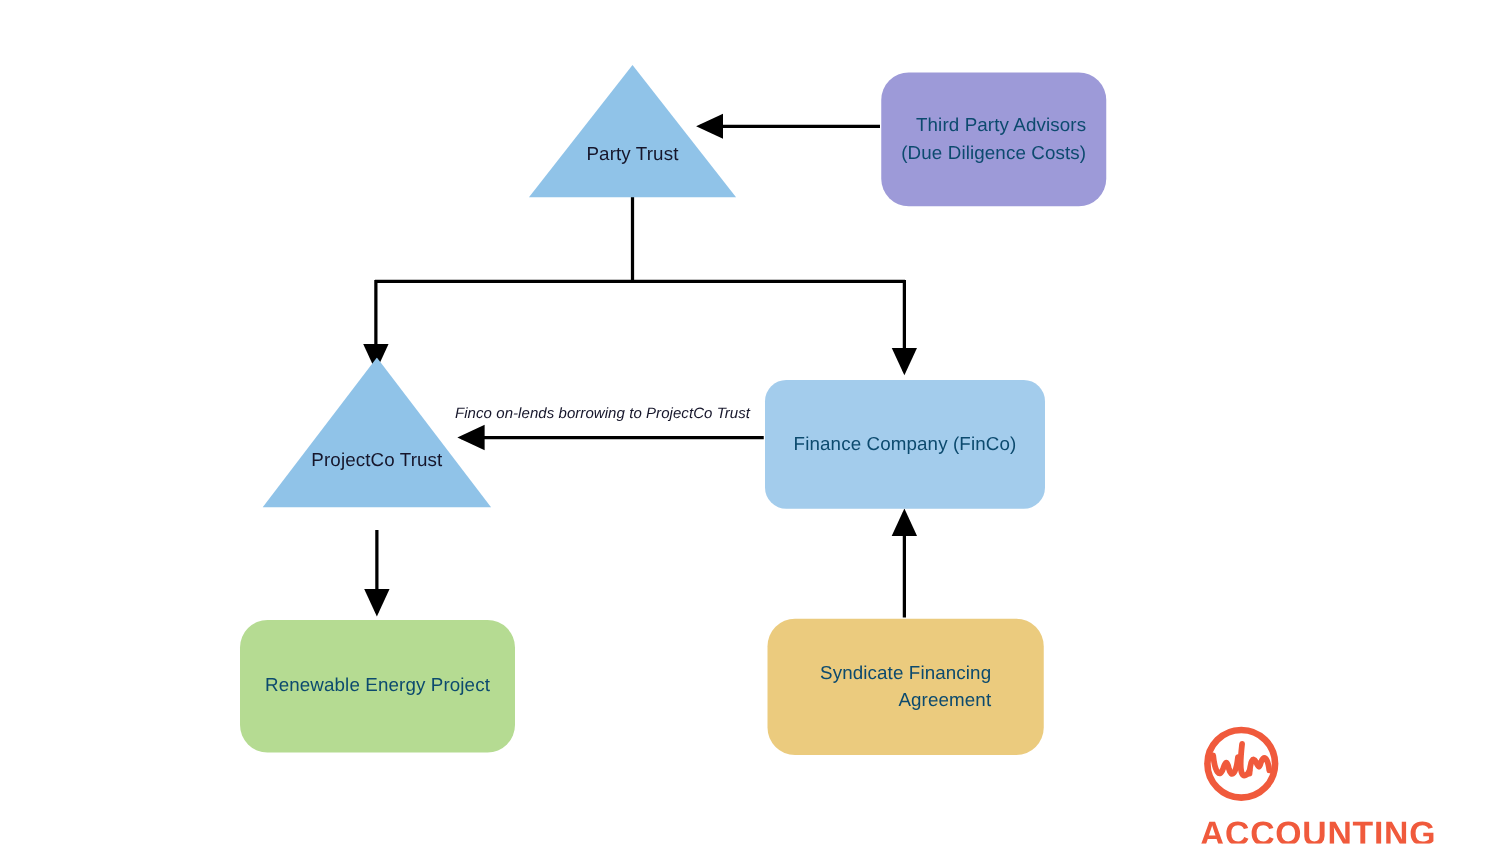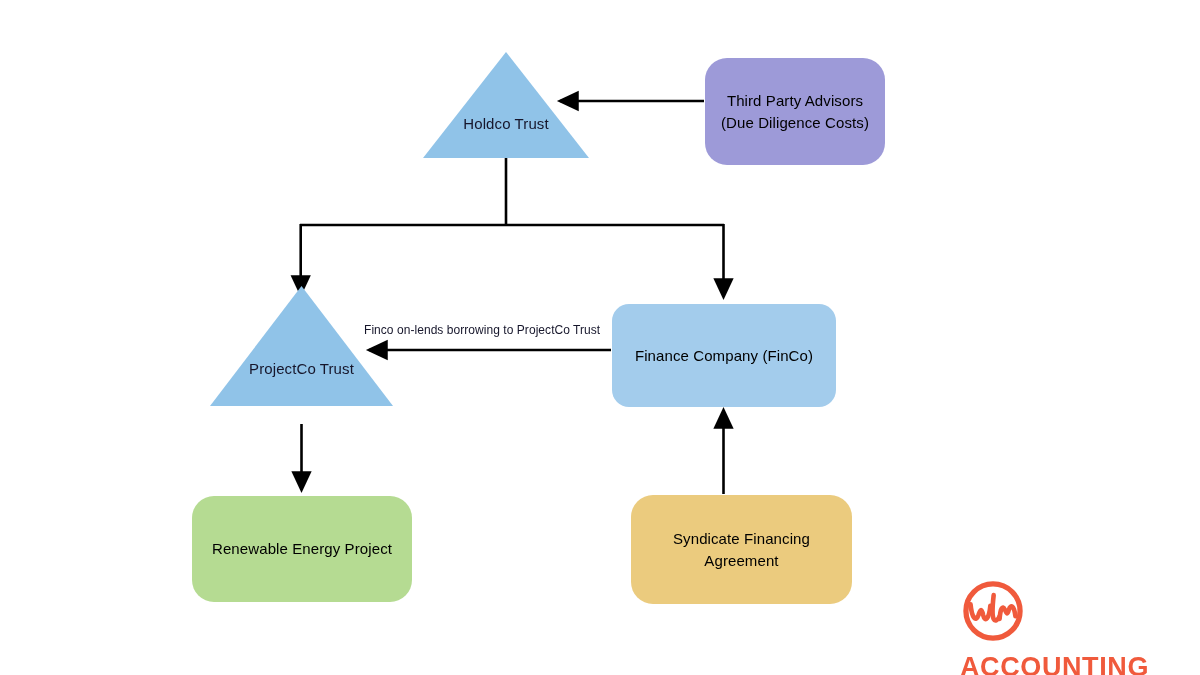--- a/index.html
+++ b/index.html
@@ -16,22 +16,22 @@
     height: 675px;
     background: #ffffff;
     overflow: hidden;
   }
   .node {
     position: absolute;
     box-sizing: border-box;
     display: flex;
     align-items: center;
     justify-content: center;
-    text-align: center;
-    color: #000000;
+    text-align: right;
+    color: #0c4a6e;
     line-height: 1.45;
   }
   .rounded-box {
     border-radius: 22px;
   }
   .node-label {
     display: block;
     white-space: pre-line;
     font-size: 15px;
     letter-spacing: 0.1px;
@@ -125,27 +125,27 @@
 
     <g>
       <line x1="301.5" y1="424" x2="301.5" y2="490" stroke="#000000" stroke-width="2.6" marker-end="url(#arrowhead)"></line>
     </g>
 
     <g>
       <line x1="723.5" y1="494" x2="723.5" y2="410" stroke="#000000" stroke-width="2.6" marker-end="url(#arrowhead)"></line>
     </g>
   </svg>
 
-  <span class="edge-label" style="left:364px; top:323px;">Finco on-lends borrowing to ProjectCo Trust</span>
+  <span class="edge-label" style="left:364px; top:323px;font-style:italic;">Finco on-lends borrowing to ProjectCo Trust</span>
 
   <div class="tri-wrap" style="left:423px; top:52px; width:166px; height:106px;">
     <svg width="166" height="106" viewBox="0 0 166 106" xmlns="http://www.w3.org/2000/svg">
       <polygon points="83,0 166,106 0,106" fill="#90C3E8"></polygon>
     </svg>
-    <span class="tri-label" style="top:63px;">Holdco Trust</span>
+    <span class="tri-label" style="top:63px;">Party Trust</span>
   </div>
 
   <div class="node rounded-box" style="left:705px; top:58px; width:180px; height:107px; background:#9D9AD8;">
     <span class="node-label">Third Party Advisors
 (Due Diligence Costs)</span>
   </div>
 
   <div class="tri-wrap" style="left:210px; top:286px; width:183px; height:120px;">
     <svg width="183" height="120" viewBox="0 0 183 120" xmlns="http://www.w3.org/2000/svg">
       <polygon points="91.5,0 183,120 0,120" fill="#90C3E8"></polygon>
@@ -154,21 +154,21 @@
   </div>
 
   <div class="node rounded-box" style="left:612px; top:304px; width:224px; height:103px; background:#A3CCEC;border-radius:17px;">
     <span class="node-label">Finance Company (FinCo)</span>
   </div>
 
   <div class="node rounded-box" style="left:192px; top:496px; width:220px; height:106px; background:#B5DB92;">
     <span class="node-label">Renewable Energy Project</span>
   </div>
 
-  <div class="node rounded-box" style="left:631px; top:495px; width:221px; height:109px; background:#EBCB7E;">
+  <div class="node rounded-box" style="left:614px; top:495px; width:221px; height:109px; background:#EBCB7E;">
     <span class="node-label">Syndicate Financing
 Agreement</span>
   </div>
 
   <div id="logo">
     <svg id="logo-mark" viewBox="0 0 100 100" xmlns="http://www.w3.org/2000/svg">
       <circle cx="50" cy="50" r="41" fill="none" stroke="#F05A3C" stroke-width="8"></circle>
 
       <path d="M16 40 C18 60, 24 68, 28 56 C31 46, 33 46, 35 56 C38 68, 44 62, 46 42" fill="none" stroke="#F05A3C" stroke-width="7" stroke-linecap="round" stroke-linejoin="round"></path>
       <path d="M51 26 C49 44, 48 56, 51 62 C53 66, 58 64, 60 58" fill="none" stroke="#F05A3C" stroke-width="7" stroke-linecap="round" stroke-linejoin="round"></path>

